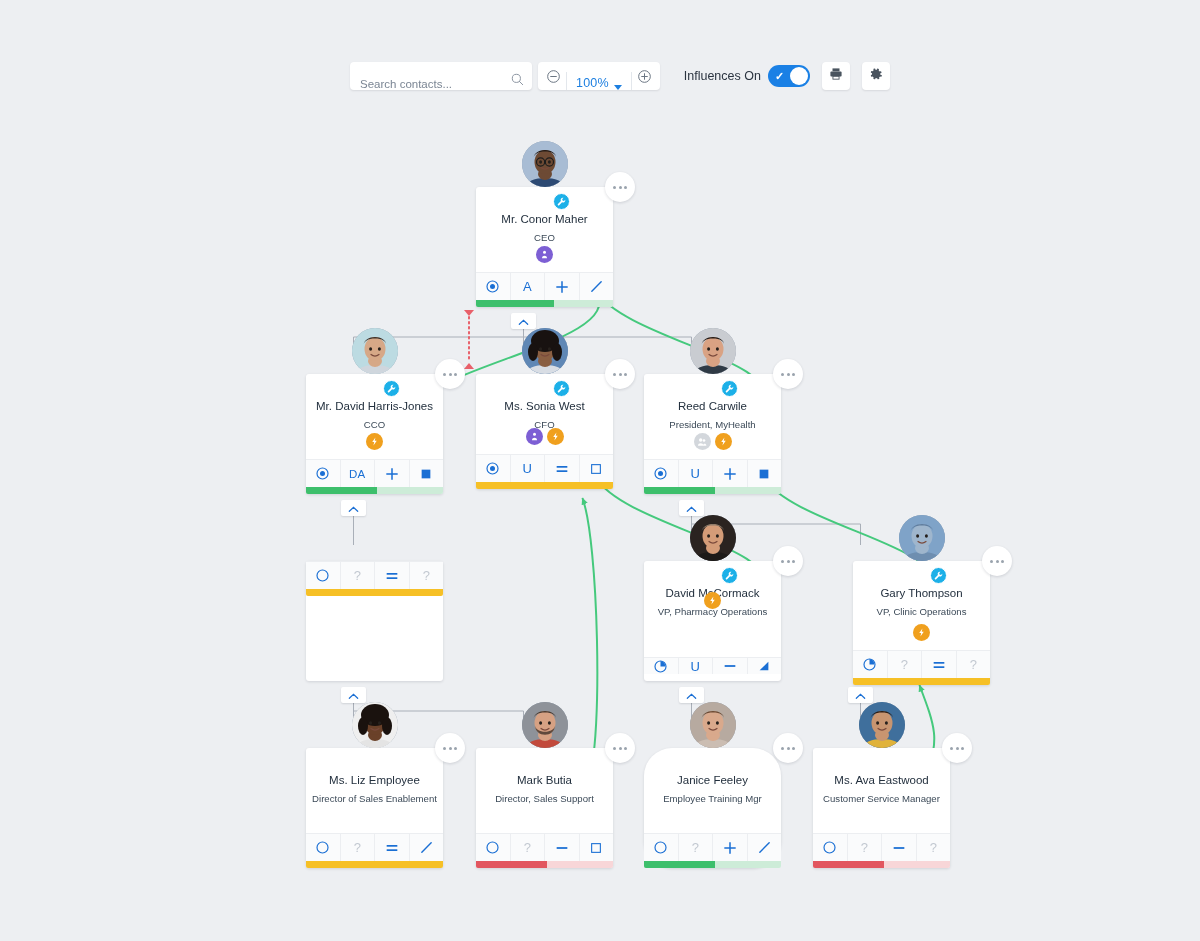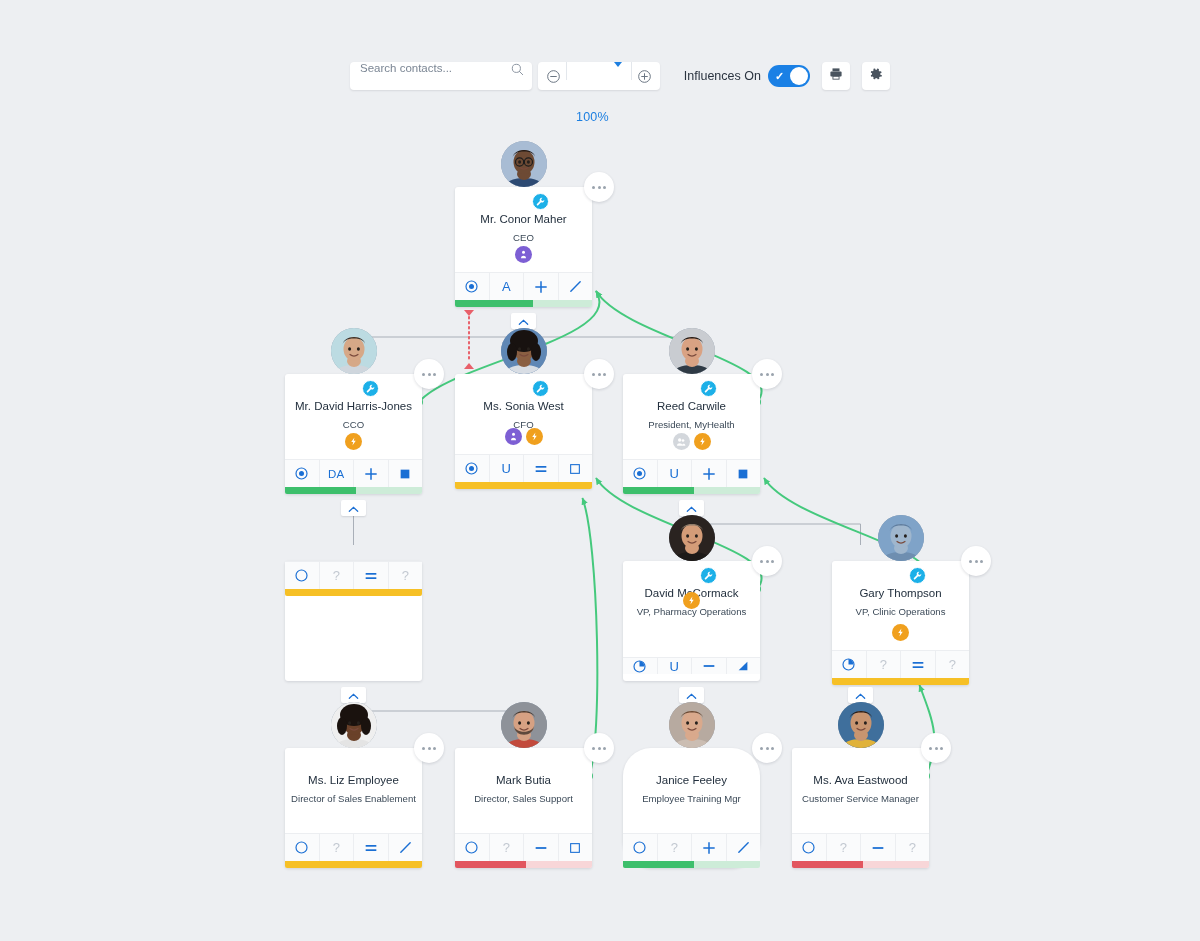--- a/index.html
+++ b/index.html
@@ -23,21 +23,21 @@
     top: 62px;
     display: flex;
     align-items: center;
     gap: 6px;
   }
   .tb-group {
     background: #ffffff;
     border-radius: 4px;
     box-shadow: 0 1px 2px rgba(16,24,40,.10);
     display: flex;
-    align-items: flex-start;
+    align-items: flex-end;
     height: 28px;
   }
   #search-box {
     width: 164px;
     padding: 0 8px 0 10px;
     justify-content: space-between;
   }
   #search-input {
     border: 0;
     outline: none;
@@ -121,20 +121,21 @@
 
   
   .node {
     position: absolute;
     width: 137px;
     background: #ffffff;
     border-radius: 3px;
     box-shadow: 0 1px 3px rgba(16,24,40,.13);
     display: flex;
     flex-direction: column;
+    margin-left: 21px;
   }
   .node-body {
     position: relative;
     padding: 26px 6px 0 6px;
     flex: 1 1 auto;
     display: flex;
     flex-direction: column;
     align-items: center;
   }
   .avatar {

